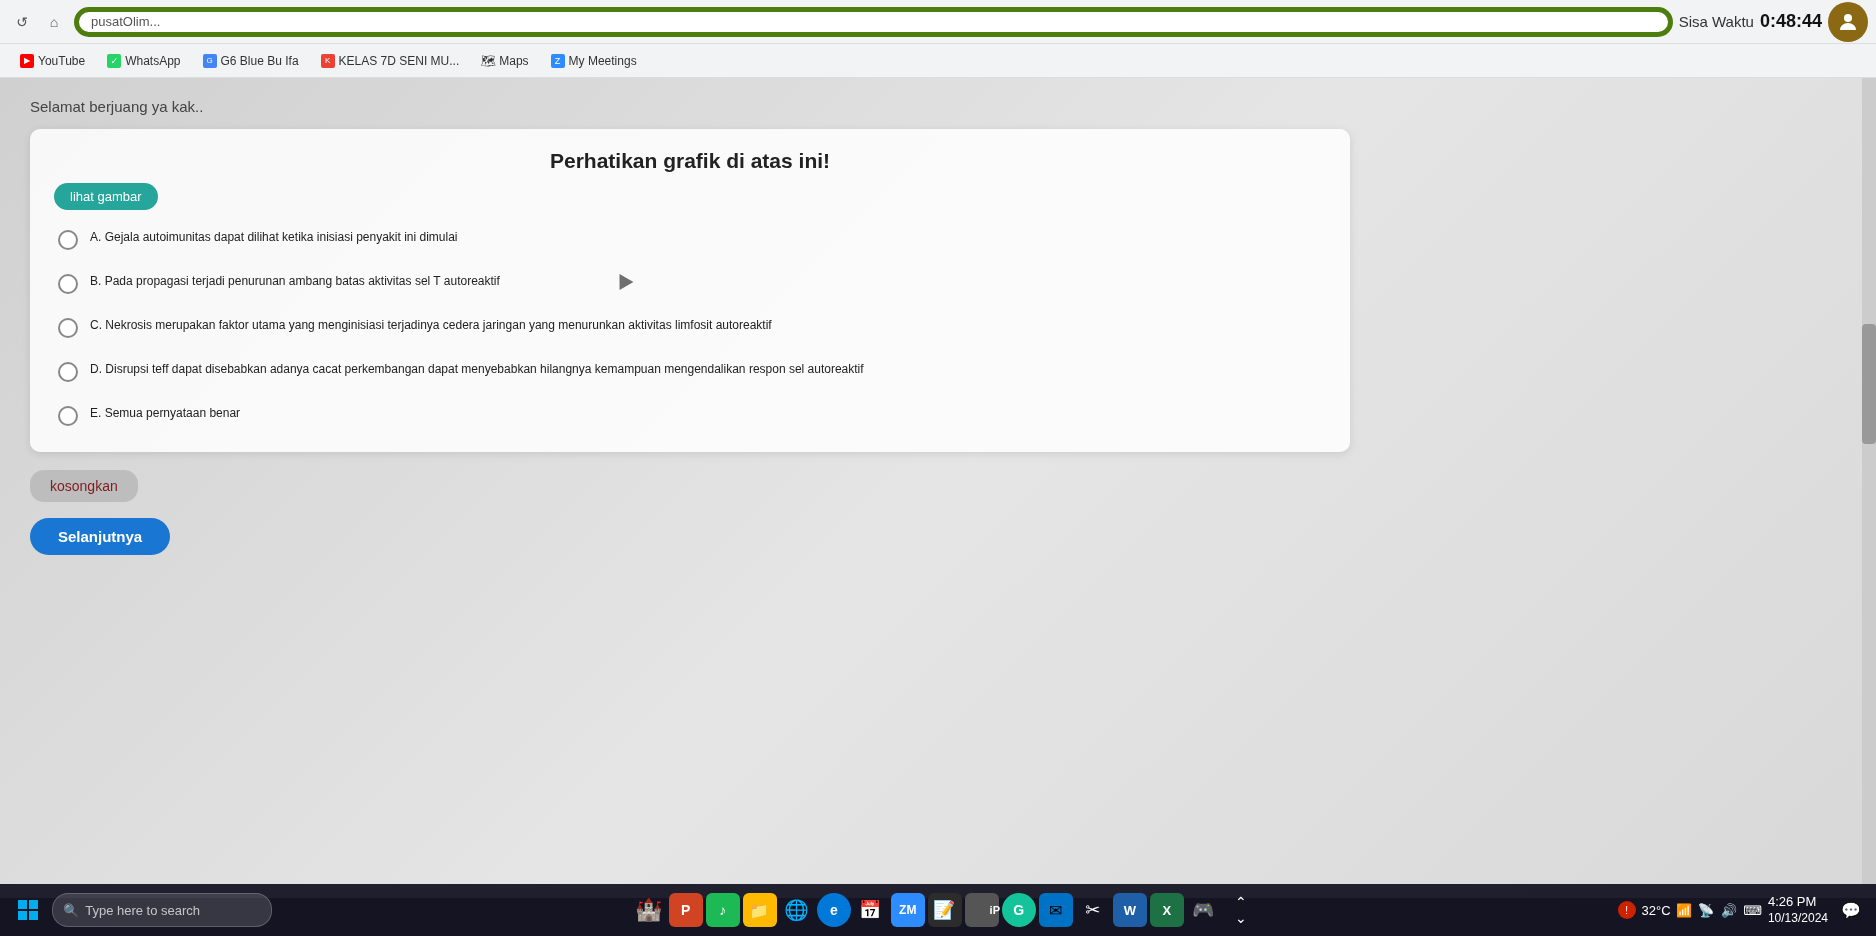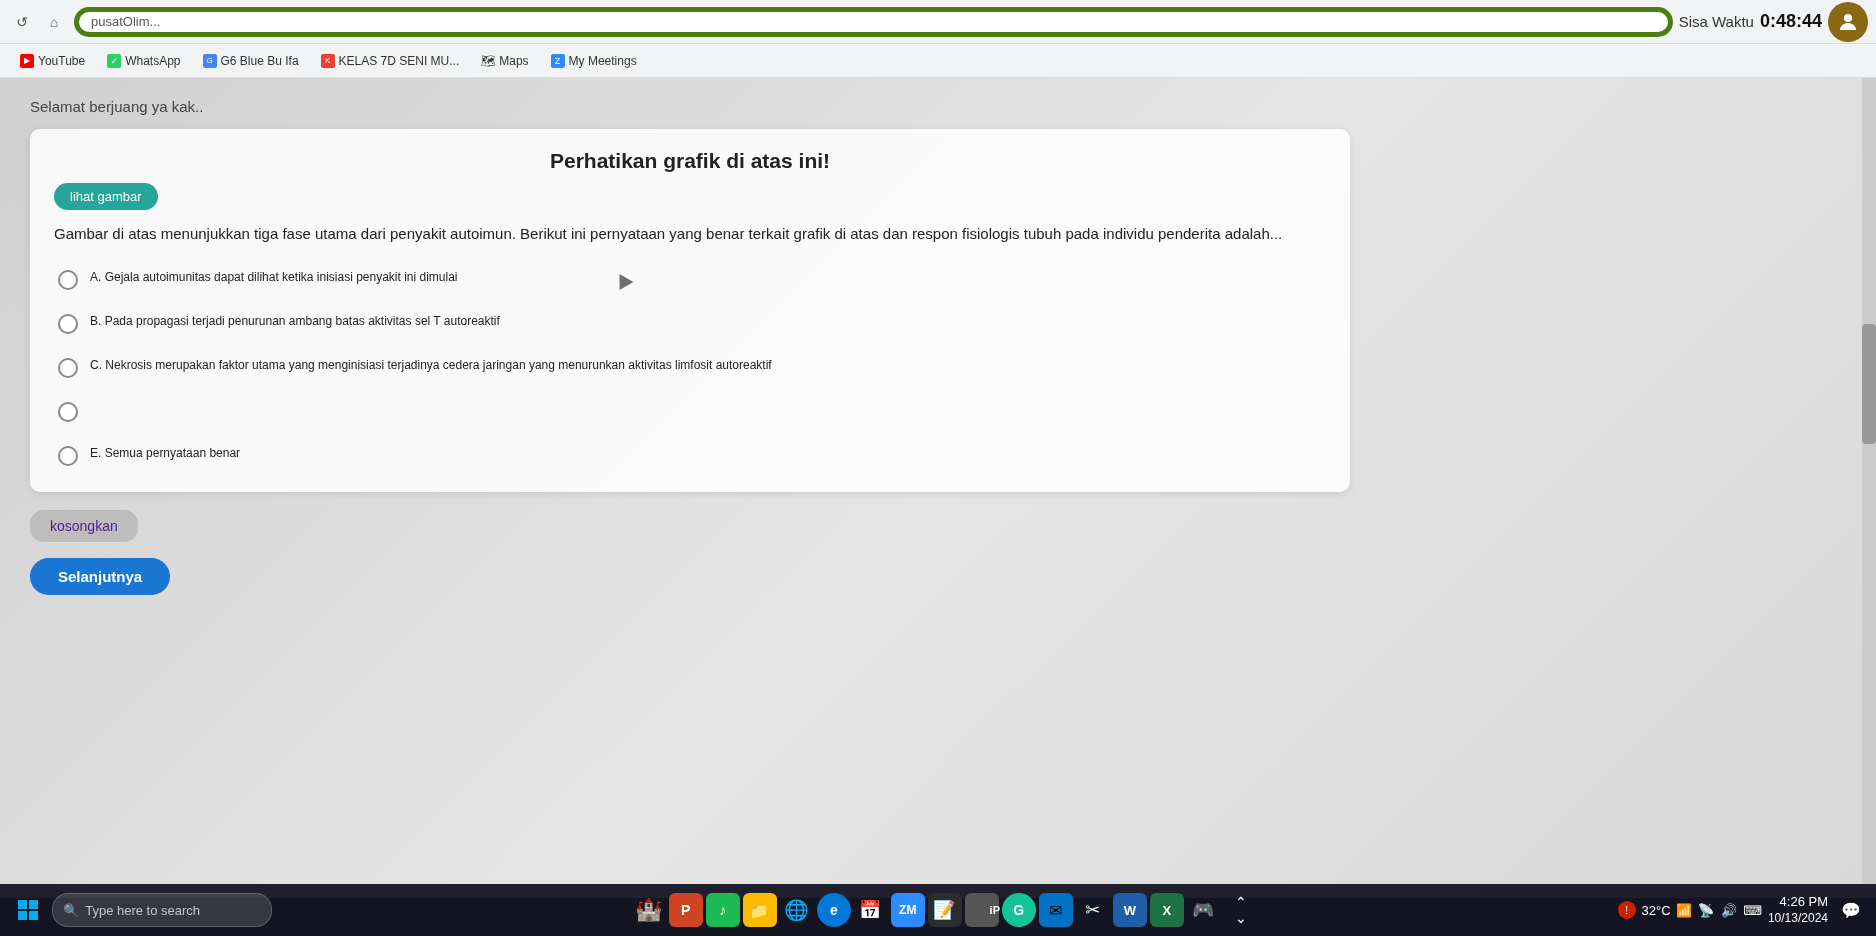--- a/index.html
+++ b/index.html
@@ -206,21 +206,21 @@
 
     .action-buttons {
       display: flex;
       gap: 12px;
       margin-top: 18px;
       margin-bottom: 16px;
     }
 
     .btn-kosongkan {
       background: #bdbdbd;
-      color: #4c1d95;
+      color: #7f1d1d;
       padding: 8px 20px;
       border-radius: 14px;
       border: none;
       font-size: 14px;
       cursor: pointer;
     }
 
     .btn-selanjutnya {
       background: #1976d2;
       color: white;
@@ -323,21 +323,21 @@
 
     .tray-icons {
       display: flex;
       align-items: center;
       gap: 6px;
       font-size: 13px;
       color: white;
     }
 
     .tray-time {
-      text-align: right;
+      text-align: left;
       line-height: 1.3;
     }
 
     .temp-badge {
       background: #cc2200;
       color: white;
       border-radius: 50%;
       width: 18px;
       height: 18px;
       font-size: 10px;
@@ -417,21 +417,20 @@
 
     
     <div class="subtitle">Selamat berjuang ya kak..</div>
 
     
     <div class="question-card">
       <div class="question-header">Perhatikan grafik di atas ini!</div>
 
       <button class="view-image-btn">lihat gambar</button>
 
-      <div class="question-text">Gambar di atas menunjukkan tiga fase utama dari penyakit autoimun. Berikut ini pernyataan yang benar terkait grafik di atas dan respon fisiologis tubuh pada individu penderita adalah...</div>
 
       
       <ul class="options-list">
 
         <li class="option-item">
           <div class="option-radio"></div>
           <span class="option-text">A. Gejala autoimunitas dapat dilihat ketika inisiasi penyakit ini dimulai</span>
         </li>
 
         <li class="option-item">
@@ -439,20 +438,21 @@
           <span class="option-text">B. Pada propagasi terjadi penurunan ambang batas aktivitas sel T autoreaktif</span>
         </li>
 
         <li class="option-item">
           <div class="option-radio"></div>
           <span class="option-text">C. Nekrosis merupakan faktor utama yang menginisiasi terjadinya cedera jaringan yang menurunkan aktivitas limfosit autoreaktif</span>
         </li>
 
         <li class="option-item">
           <div class="option-radio"></div>
+          <span class="option-text">D. Disrupsi teff dapat disebabkan adanya cacat perkembangan dapat menyebabkan hilangnya kemampuan mengendalikan respon sel autoreaktif</span>
         </li>
 
         <li class="option-item">
           <div class="option-radio"></div>
           <span class="option-text">E. Semua pernyataan benar</span>
         </li>
 
       </ul>
     </div>
 

